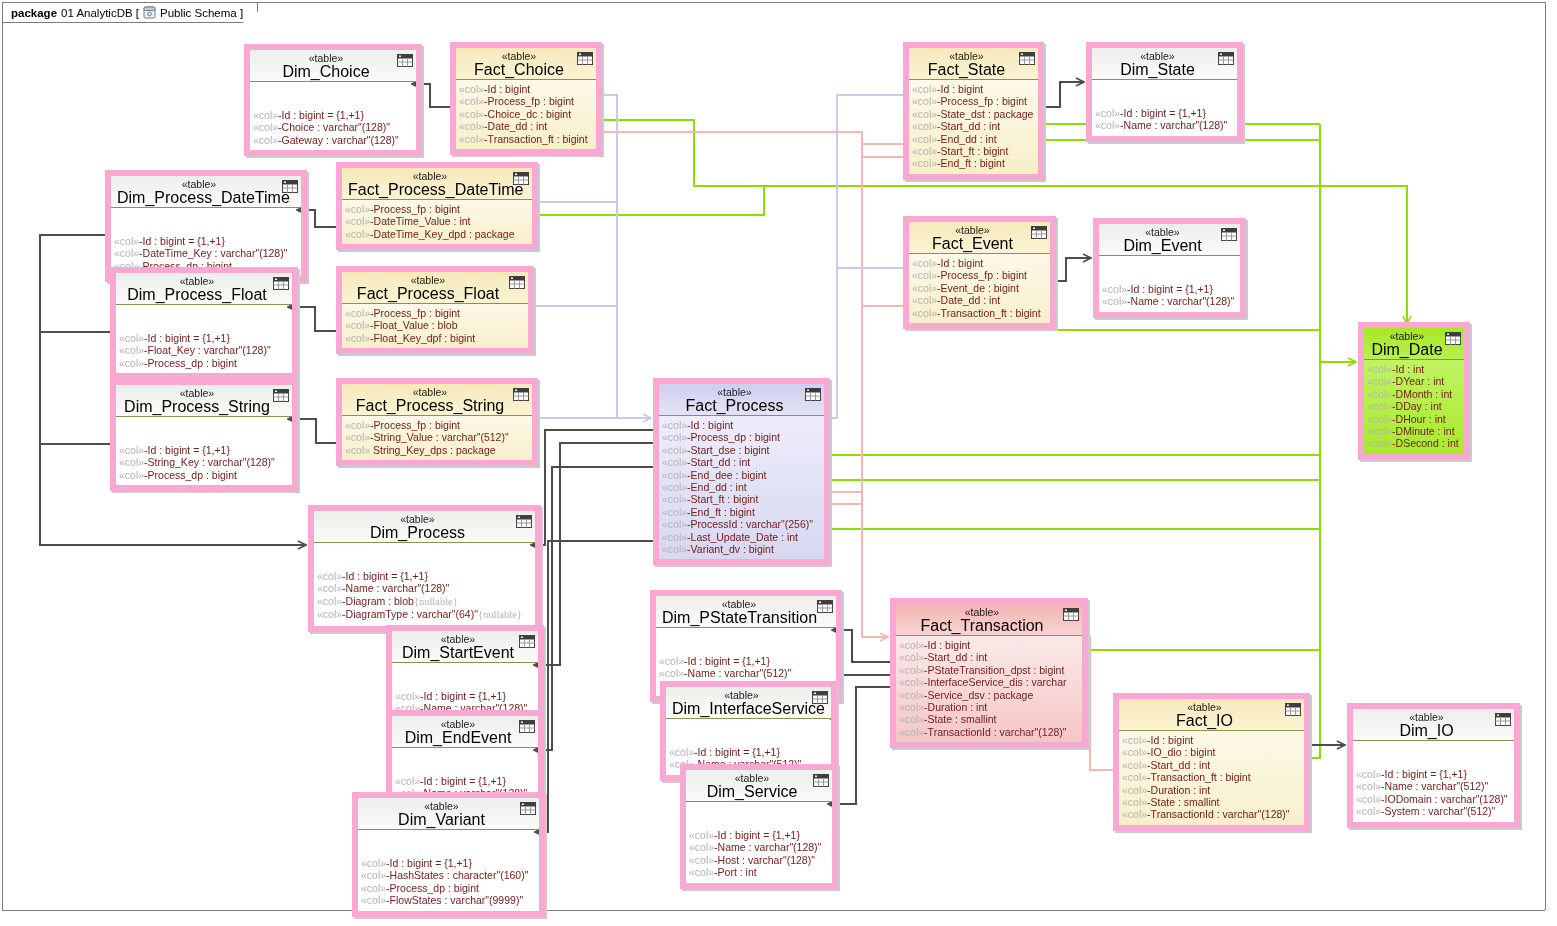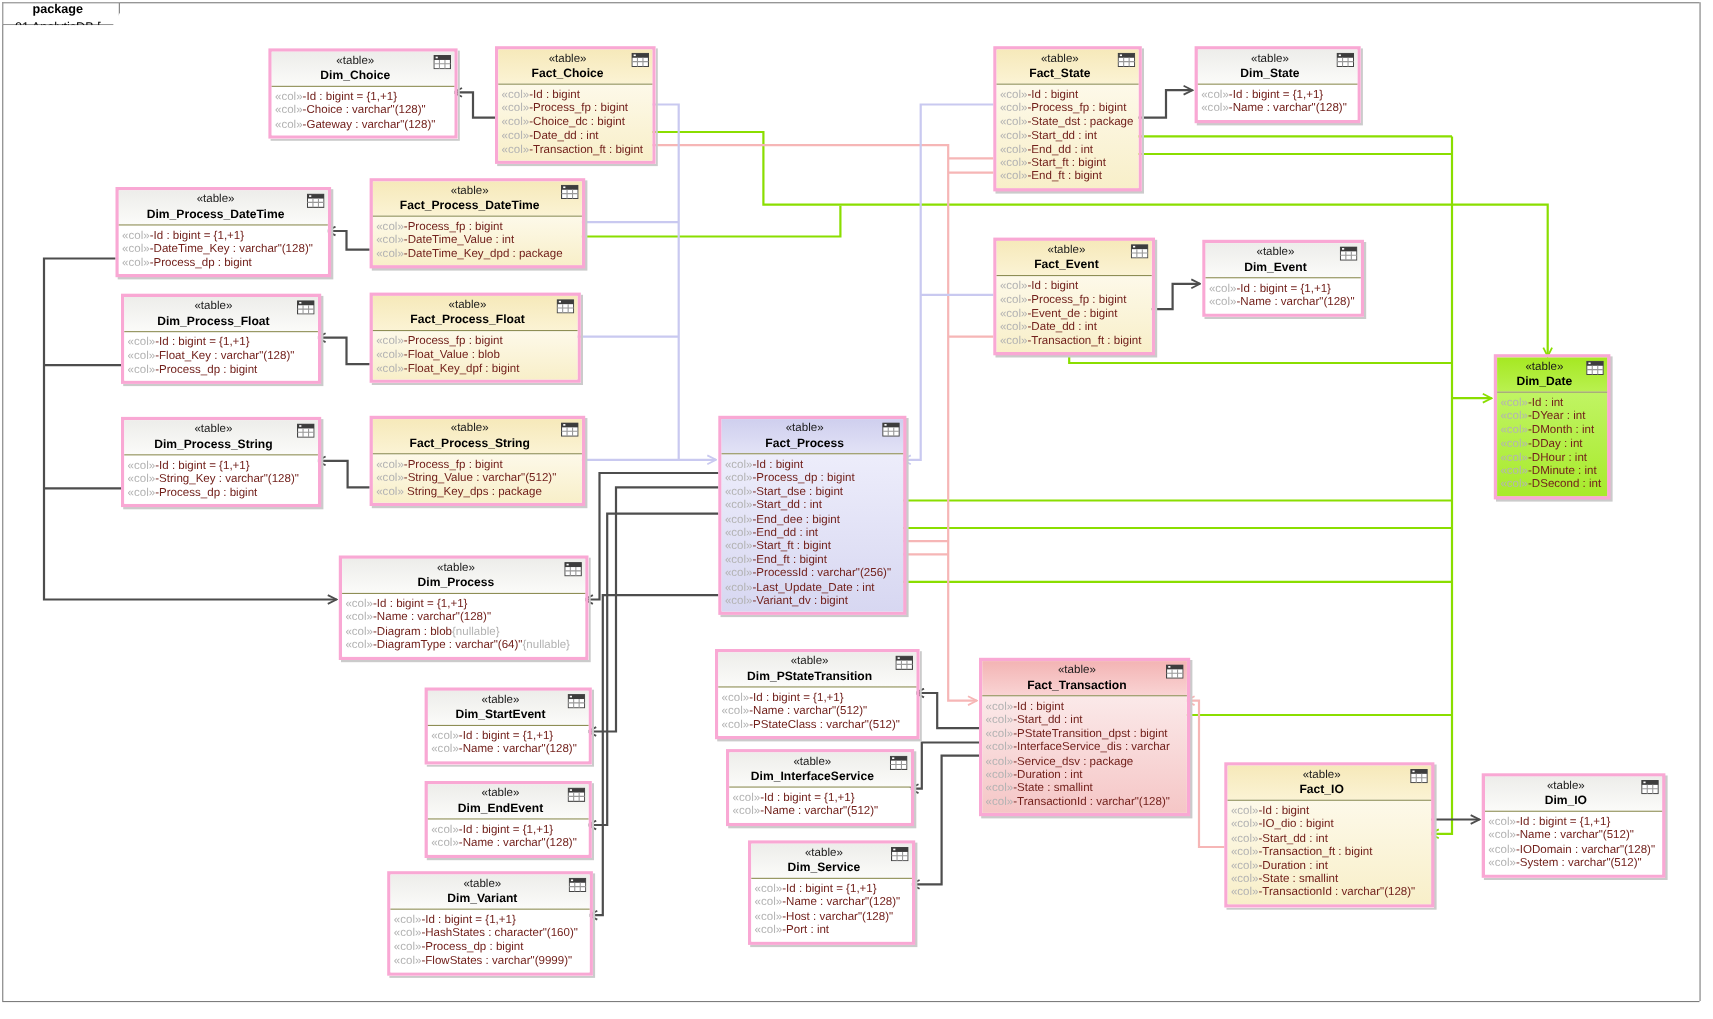--- a/index.html
+++ b/index.html
@@ -4,37 +4,37 @@
 <style>
   html,body{margin:0;padding:0;background:#ffffff;}
   #canvas{position:relative;width:1557px;height:926px;background:#fff;overflow:hidden;
           font-family:"Liberation Sans",sans-serif;}
   #wires{position:absolute;left:0;top:0;z-index:1;}
   
   .frame-line{position:absolute;background:#7d7d7d;z-index:0;}
   .frame-tab{position:absolute;left:2px;top:2px;height:19px;background:#fff;
      border:1px solid #7d7d7d;display:flex;align-items:center;gap:4px;padding:0 14px 0 8px;
      font-size:11.5px;color:#000;z-index:3;
-     clip-path:polygon(0 0,100% 0,100% 45%,94% 100%,0 100%);flex-direction:column;}
+     clip-path:polygon(0 0,100% 0,100% 45%,94% 100%,0 100%);}
   .frame-tab b{font-weight:bold;}
   .schema-icon{display:inline-flex;}
   
-  .tbl{position:absolute;z-index:2;border:3px solid #f9a8d4;box-shadow:2px 2px 0 #cbcbcb;}
+  .tbl{position:absolute;z-index:2;border:6px solid #f9a8d4;box-shadow:2px 2px 0 #cbcbcb;}
   .hdr{position:relative;text-align:center;padding:2px 20px 2px 6px;border-bottom:1px solid #8e8e55;}
   .st{display:block;font-size:10.5px;line-height:13px;color:#1a1a1a;}
-  .nm{display:block;font-size:11px;line-height:14px;font-weight:bold;color:#000;white-space:nowrap;}
+  .nm{display:block;font-size:16px;line-height:14px;font-weight:normal;color:#000;white-space:nowrap;}
   .bd{padding:3px 0 4px;}
   .row{font-size:10.5px;line-height:12.4px;white-space:nowrap;padding:0 3px;overflow:hidden;}
   .row .c{color:#b3b3b3;}
   .row .t{color:#72211c;}
-  .row .nul{color:#b3b3b3;}
+  .row .nul{color:#b3b3b3;font-family:Liberation Serif, serif;}
   .ticon{position:absolute;top:3px;right:3px;}
   
   .sty-dim .hdr{background:linear-gradient(180deg,#ededea,#fbfbf9);}
-  .sty-dim .bd{background:#ffffff;}
+  .sty-dim .bd{background:#ffffff;margin-top:24px;}
   .sty-fact .hdr{background:linear-gradient(180deg,#f6e9ba,#fbf3d4);}
   .sty-fact .bd{background:linear-gradient(180deg,#fdf9e9,#f8efc9);}
   .sty-process .hdr{background:linear-gradient(180deg,#cfcfee,#e2e2f6);}
   .sty-process .bd{background:linear-gradient(180deg,#ededfb,#d7d7f1);}
   .sty-transaction .hdr{background:linear-gradient(180deg,#f3b4b4,#f9d3d3);}
   .sty-transaction .bd{background:linear-gradient(180deg,#fbe9e9,#f5c6c6);}
   .sty-date .hdr{background:linear-gradient(180deg,#a6e822,#b9f150);}
   .sty-date .bd{background:linear-gradient(180deg,#c0f463,#a8ea2c);}
 </style>
 </head>

